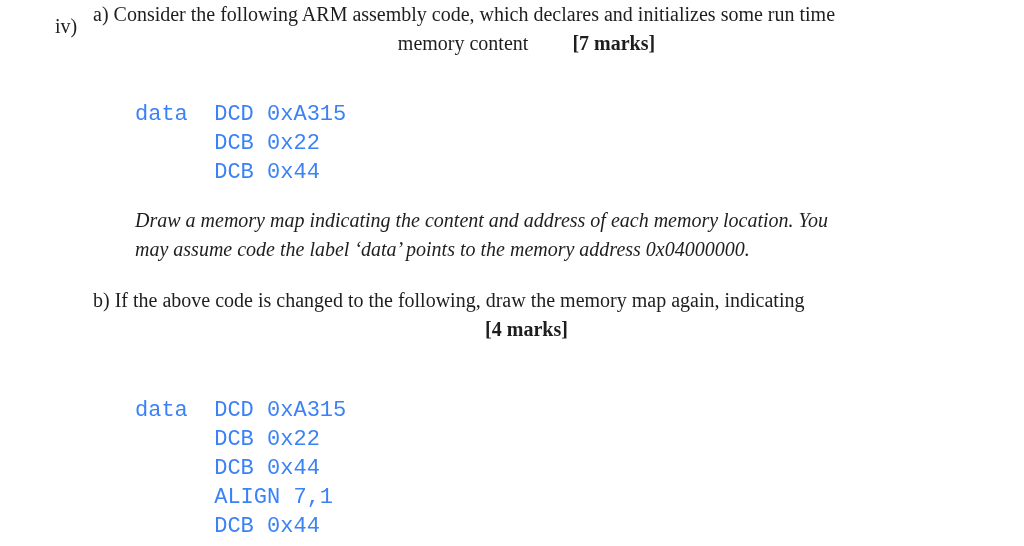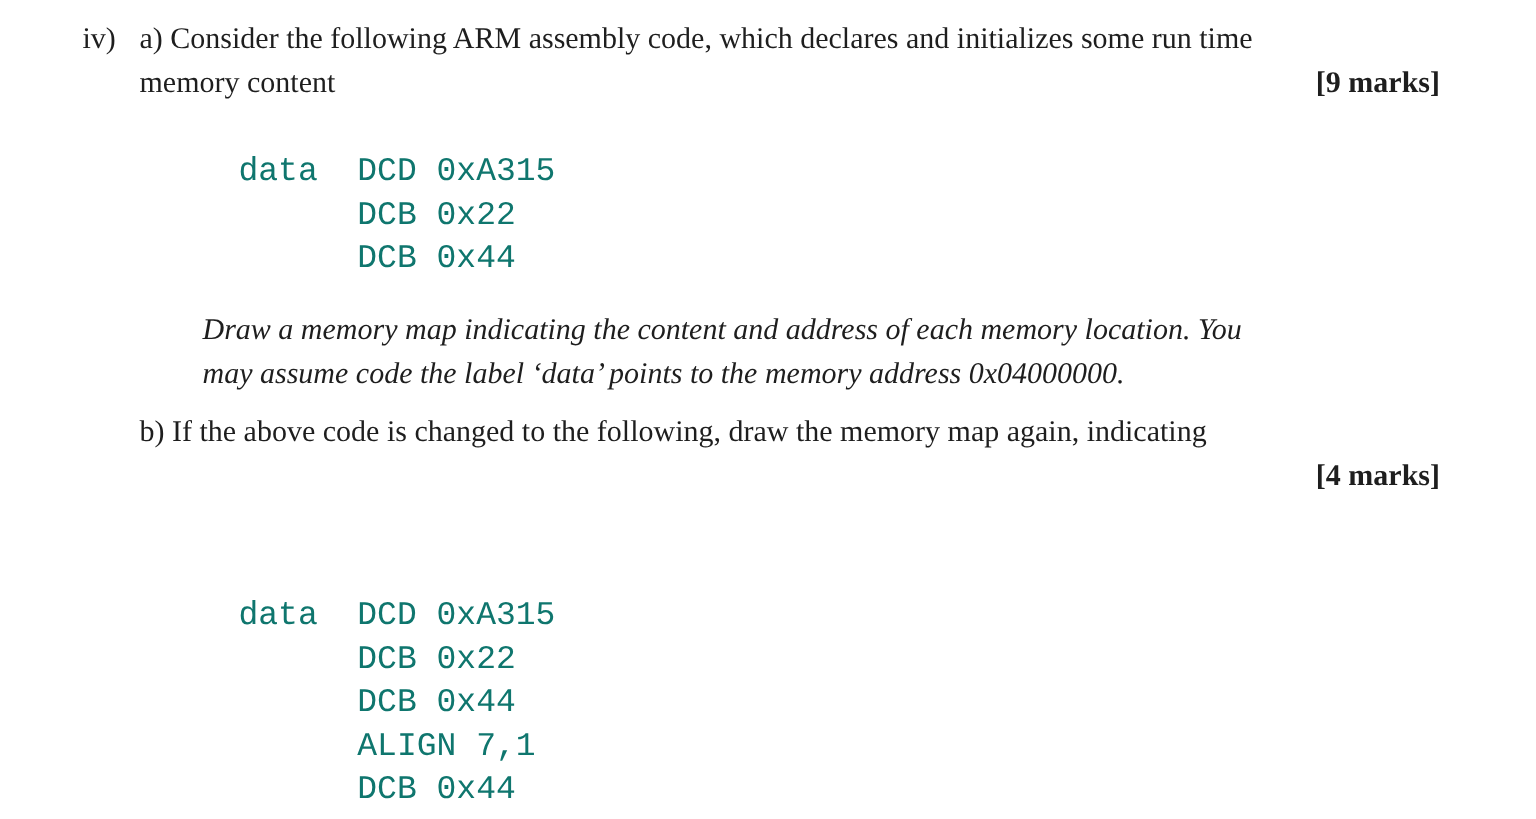--- a/index.html
+++ b/index.html
@@ -18,60 +18,59 @@
   .abs { position: absolute; }
   .serif {
     font-size: 20px;
     line-height: 29px;
     white-space: nowrap;
   }
   .para { width: 867px; }
   .line { white-space: nowrap; }
   .line-flex {
     display: flex;
-    justify-content: space-between;
+    justify-content: center;
     align-items: baseline;
     gap: 44px;
   }
   .marks { font-weight: 700; }
-  .marks-line { text-align: right; }
+  .marks-line { text-align: center; }
   .code {
     font-family: "Liberation Mono", "DejaVu Sans Mono", monospace;
     font-size: 22px;
     line-height: 29px;
-    color: #0f766e;
-    margin-left: 24px;
+    color: #3b82f6;
   }
   .code .code-line { white-space: pre; }
 </style>
 </head>
 <body>
 
 <div class="abs serif" style="left:55px; top:12px;">iv)</div>
 
-<div class="abs serif para" style="left:93px; top:12px;">
+<div class="abs serif para" style="left:93px; top:0;">
   <div class="line">a) Consider the following ARM assembly code, which declares and initializes some run time</div>
   <div class="line-flex">
     <span>memory content</span>
-    <span class="marks">[9 marks]</span>
+    <span class="marks">[7 marks]</span>
   </div>
 </div>
 
 <div class="abs code" style="left:135px; top:100px;">
   <div class="code-line">data  DCD 0xA315</div>
   <div class="code-line">      DCB 0x22</div>
   <div class="code-line">      DCB 0x44</div>
 </div>
 
 <div class="abs serif" style="left:135px; top:206px;font-style:italic;">
   <div class="line">Draw a memory map indicating the content and address of each memory location. You</div>
   <div class="line">may assume code the label ‘data’ points to the memory address 0x04000000.</div>
 </div>
 
-<div class="abs serif para" style="left:93px; top:274px;">
+<div class="abs serif para" style="left:93px; top:286px;">
   <div class="line">b) If the above code is changed to the following, draw the memory map again, indicating</div>
   <div class="line marks-line">
     <span class="marks">[4 marks]</span>
   </div>
 </div>
 
 <div class="abs code" style="left:135px; top:396px;">
   <div class="code-line">data  DCD 0xA315</div>
   <div class="code-line">      DCB 0x22</div>
   <div class="code-line">      DCB 0x44</div>

